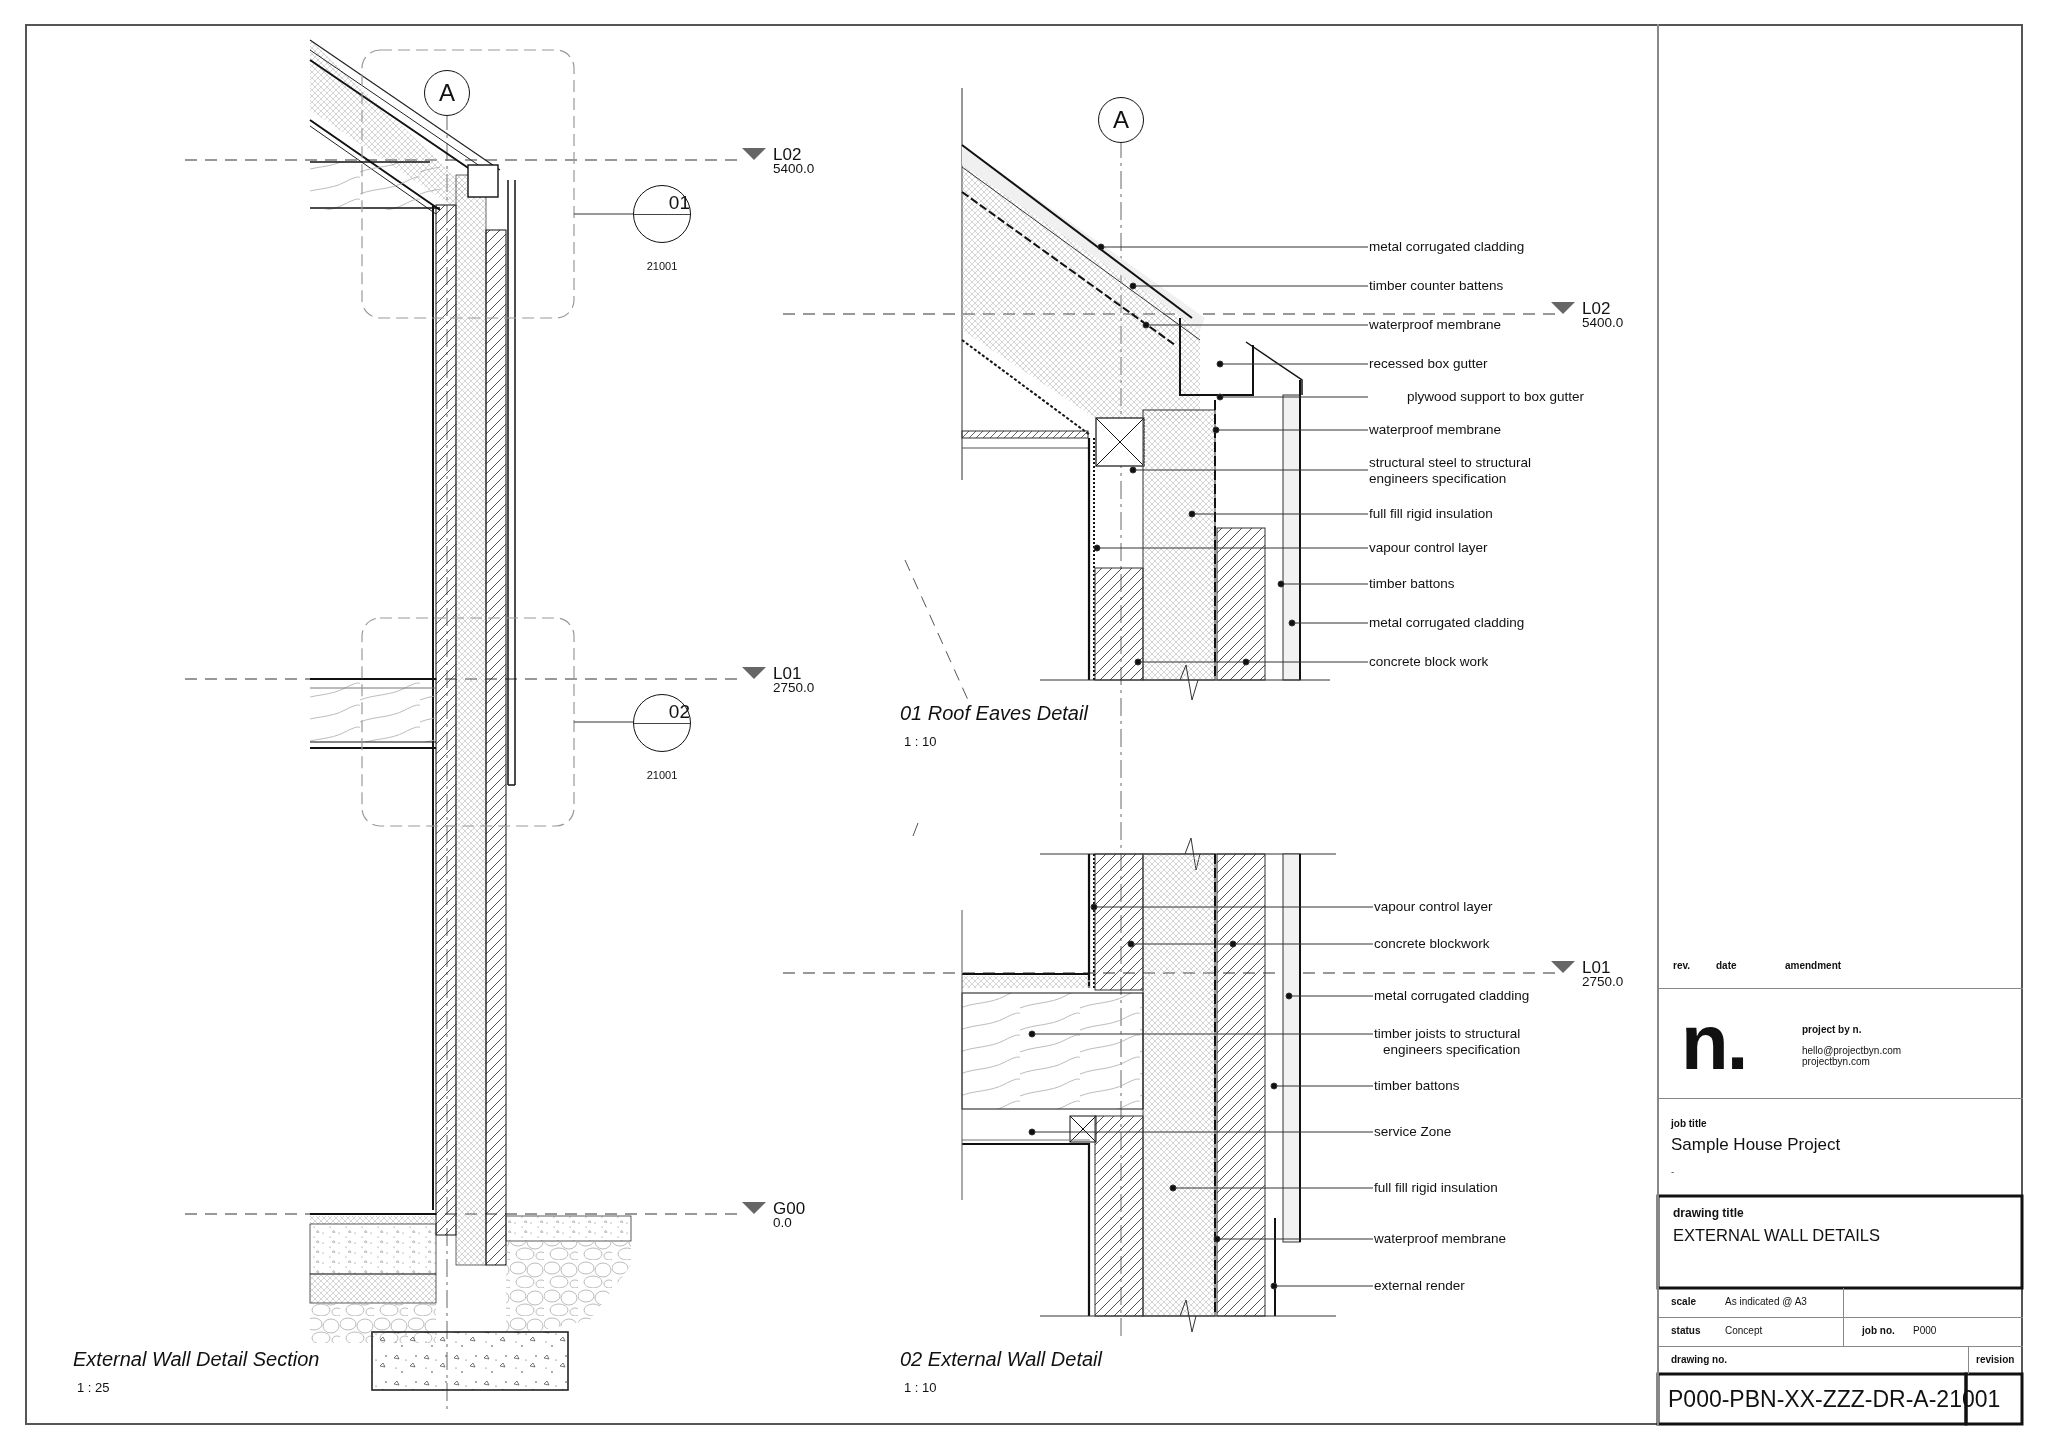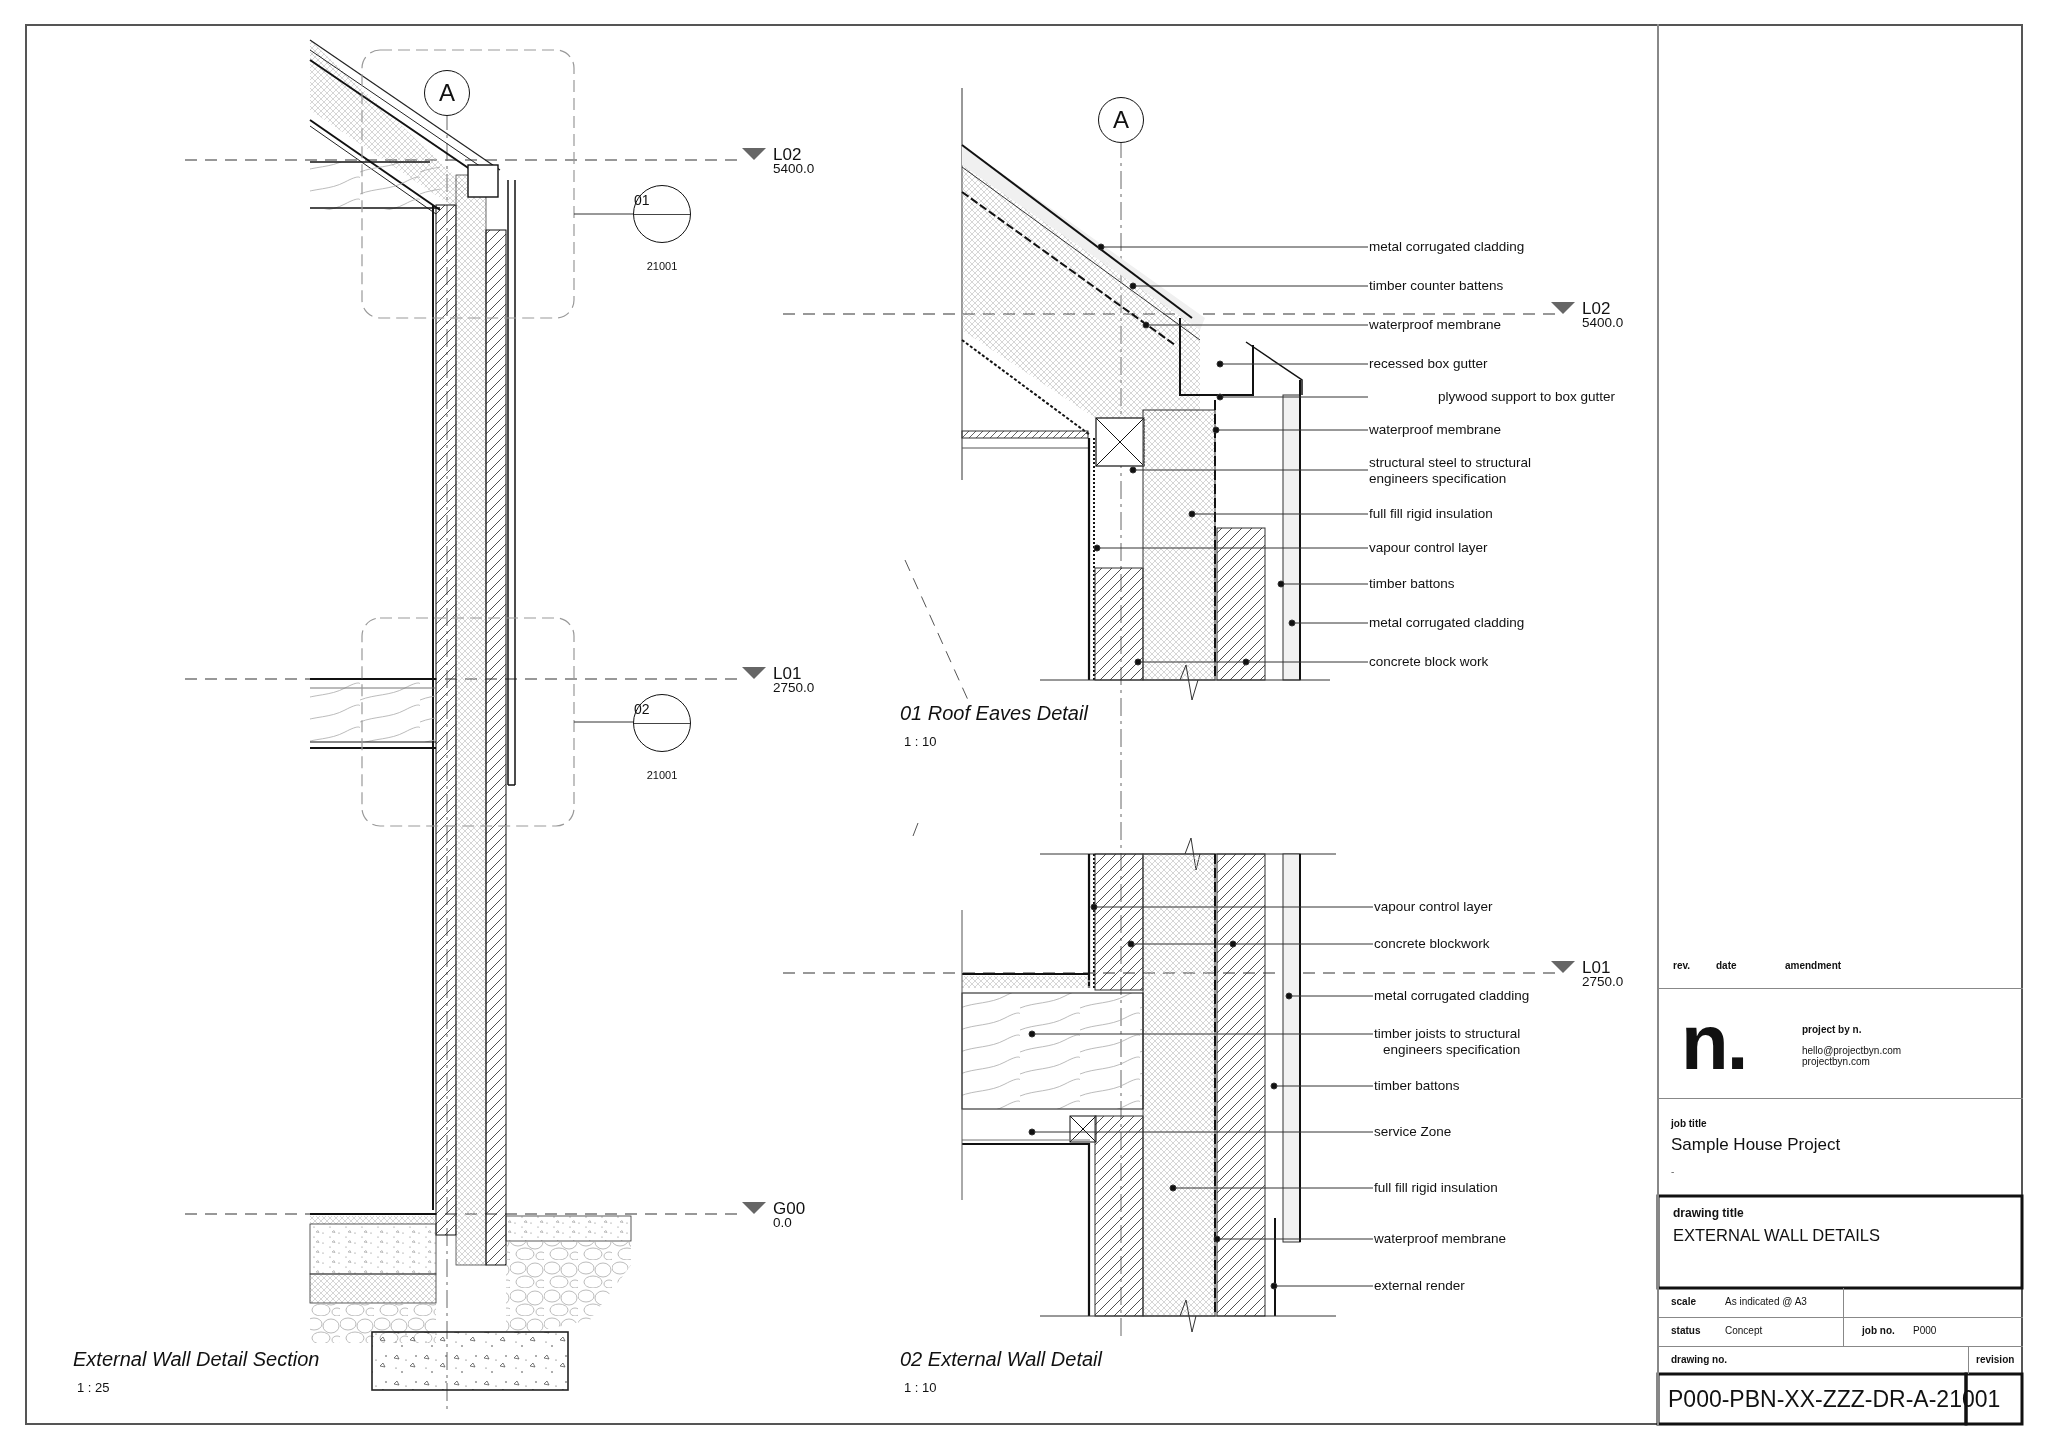--- a/index.html
+++ b/index.html
@@ -7,21 +7,21 @@
   .sheet { position:absolute; left:25px; top:24px; width:1998px; height:1401px; border:2px solid #555; box-sizing:border-box; }
   svg.drawing { position:absolute; left:0; top:0; }
   .abs { position:absolute; white-space:nowrap; }
   .note { font-size:13.5px; line-height:16px; color:#111; }
   .lvl-name { font-size:17px; line-height:17px; }
   .lvl-elev { font-size:13.5px; line-height:14px; }
   .view-title { font-size:20px;font-style:italic; }
   .view-scale { font-size:13px; }
   .grid-bubble { position:absolute; width:46px; height:46px; border:1.6px solid #111; border-radius:50%; box-sizing:border-box; display:flex; align-items:center; justify-content:center; font-size:24px; background:#fff; }
   .callout { position:absolute; width:58px; height:58px; border:1.6px solid #111; border-radius:50%; box-sizing:border-box; background:#fff; }
-  .callout .top { position:absolute; left:0; right:0; top:6px; text-align:left; font-size:14px; }
+  .callout .top { position:absolute; left:0; right:0; top:6px; text-align:right; font-size:19px; }
   .callout .div { position:absolute; left:0; right:0; top:28px; border-top:1.6px solid #444; }
   .callout .bot { position:absolute; left:0; right:0; top:34px; text-align:center; font-size:11px;margin-top:40px; }
 
   
   .tb { position:absolute; left:1657px; top:24px; width:366px; height:1401px; border-left:2px solid #888; box-sizing:border-box; }
   .tb-label { font-size:10px; font-weight:bold; }
   .tb-small { font-size:10px; }
   .hr { position:absolute; left:0; right:0; border-top:1.6px solid #888; }
 </style>
 </head>
@@ -273,21 +273,21 @@
 
 <div class="abs lvl-name" style="left:1582px;top:300px;">L02</div>
 <div class="abs lvl-elev" style="left:1582px;top:316px;">5400.0</div>
 <div class="abs lvl-name" style="left:1582px;top:959px;">L01</div>
 <div class="abs lvl-elev" style="left:1582px;top:975px;">2750.0</div>
 
 <div class="abs note" style="left:1369px;top:239px;">metal corrugated cladding</div>
 <div class="abs note" style="left:1369px;top:278px;">timber counter battens</div>
 <div class="abs note" style="left:1369px;top:317px;">waterproof membrane</div>
 <div class="abs note" style="left:1369px;top:356px;">recessed box gutter</div>
-<div class="abs note" style="left:1418px;top:389px;padding-left:20px;">plywood support to box gutter</div>
+<div class="abs note" style="left:1387px;top:389px;padding-left:20px;">plywood support to box gutter</div>
 <div class="abs note" style="left:1369px;top:422px;">waterproof membrane</div>
 <div class="abs note" style="left:1369px;top:455px;">
   <div>structural steel to structural</div>
   <div>engineers specification</div>
 </div>
 <div class="abs note" style="left:1369px;top:506px;">full fill rigid insulation</div>
 <div class="abs note" style="left:1369px;top:540px;">vapour control layer</div>
 <div class="abs note" style="left:1369px;top:576px;">timber battons</div>
 <div class="abs note" style="left:1369px;top:615px;">metal corrugated cladding</div>
 <div class="abs note" style="left:1369px;top:654px;">concrete block work</div>

